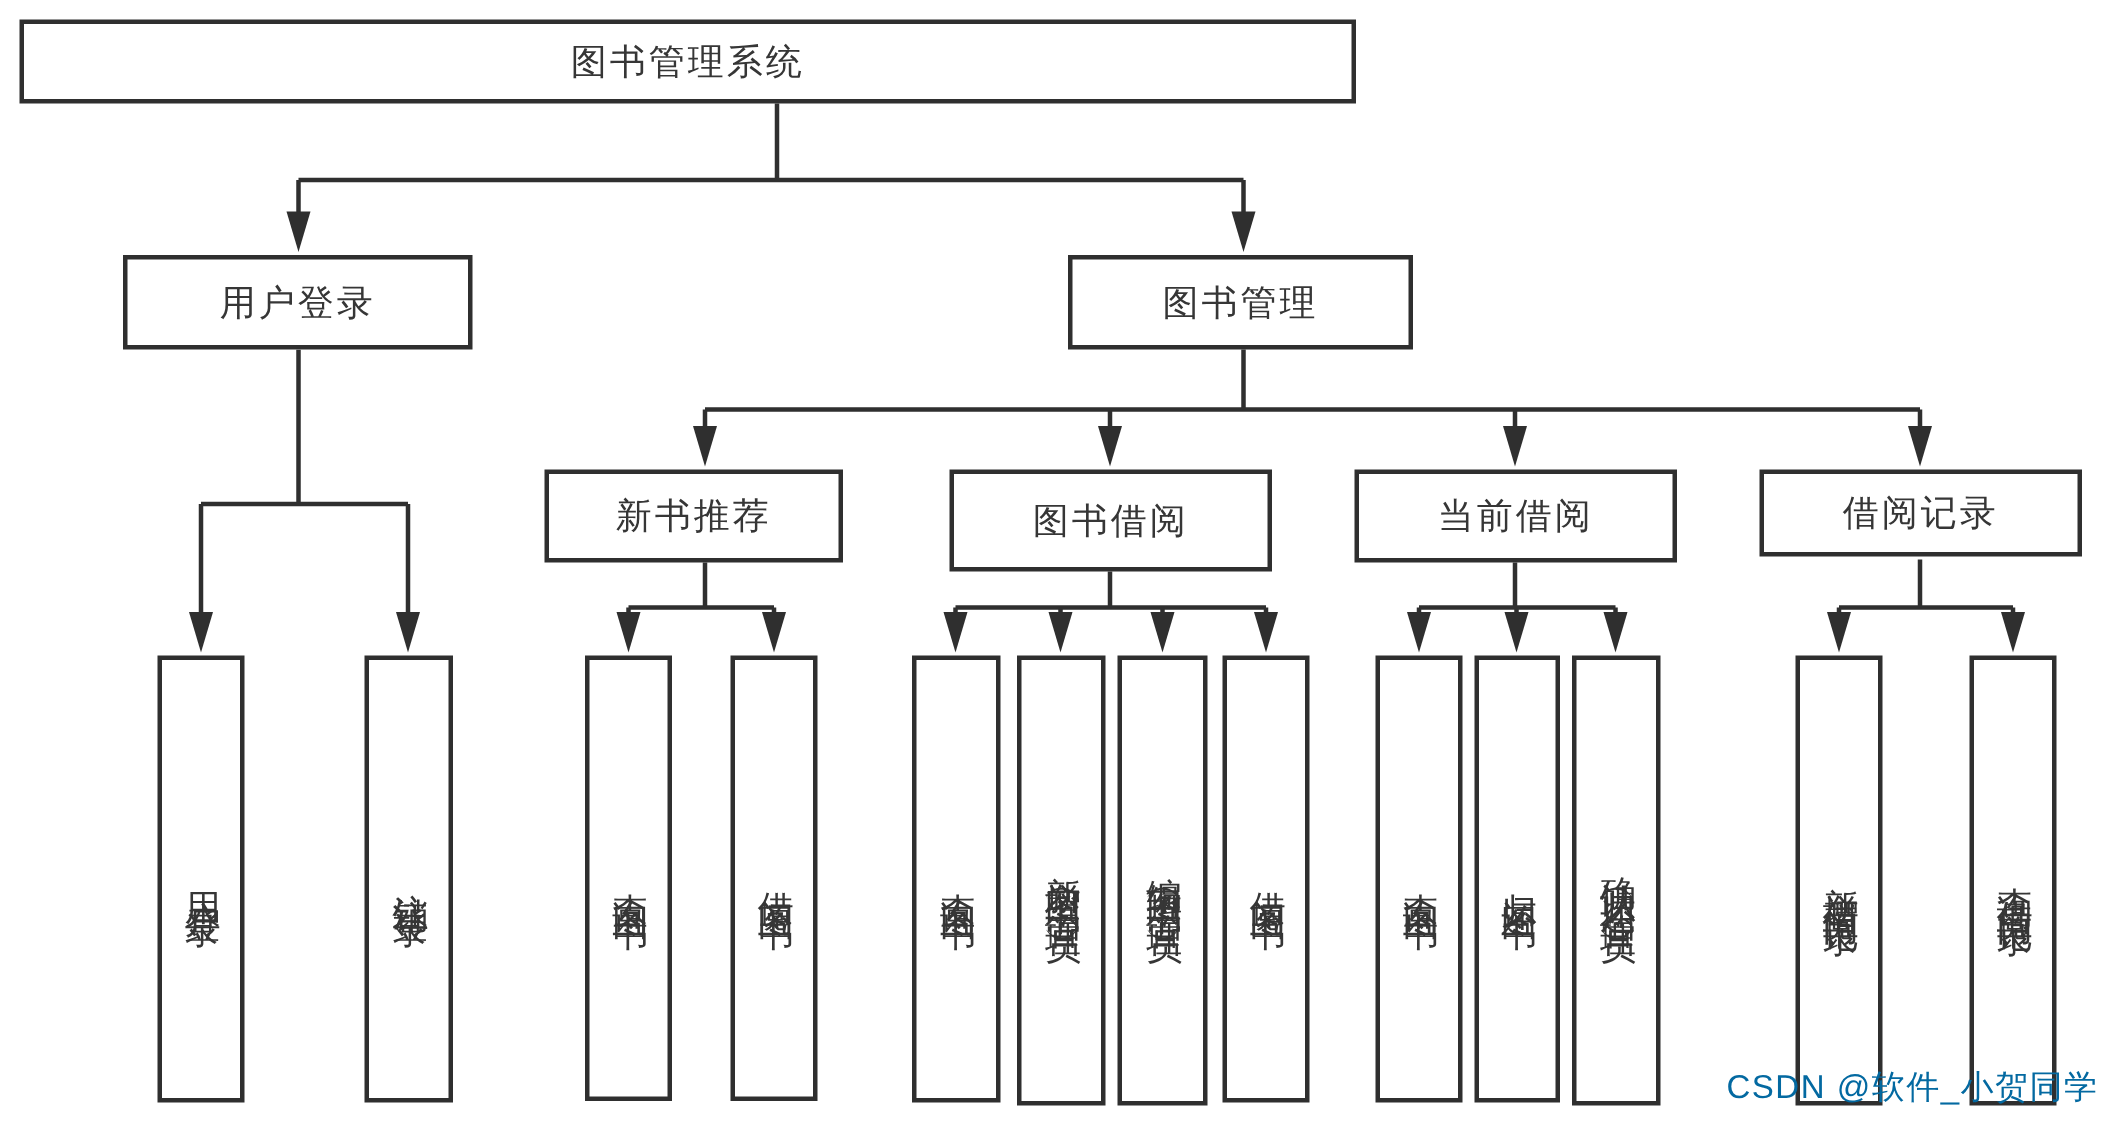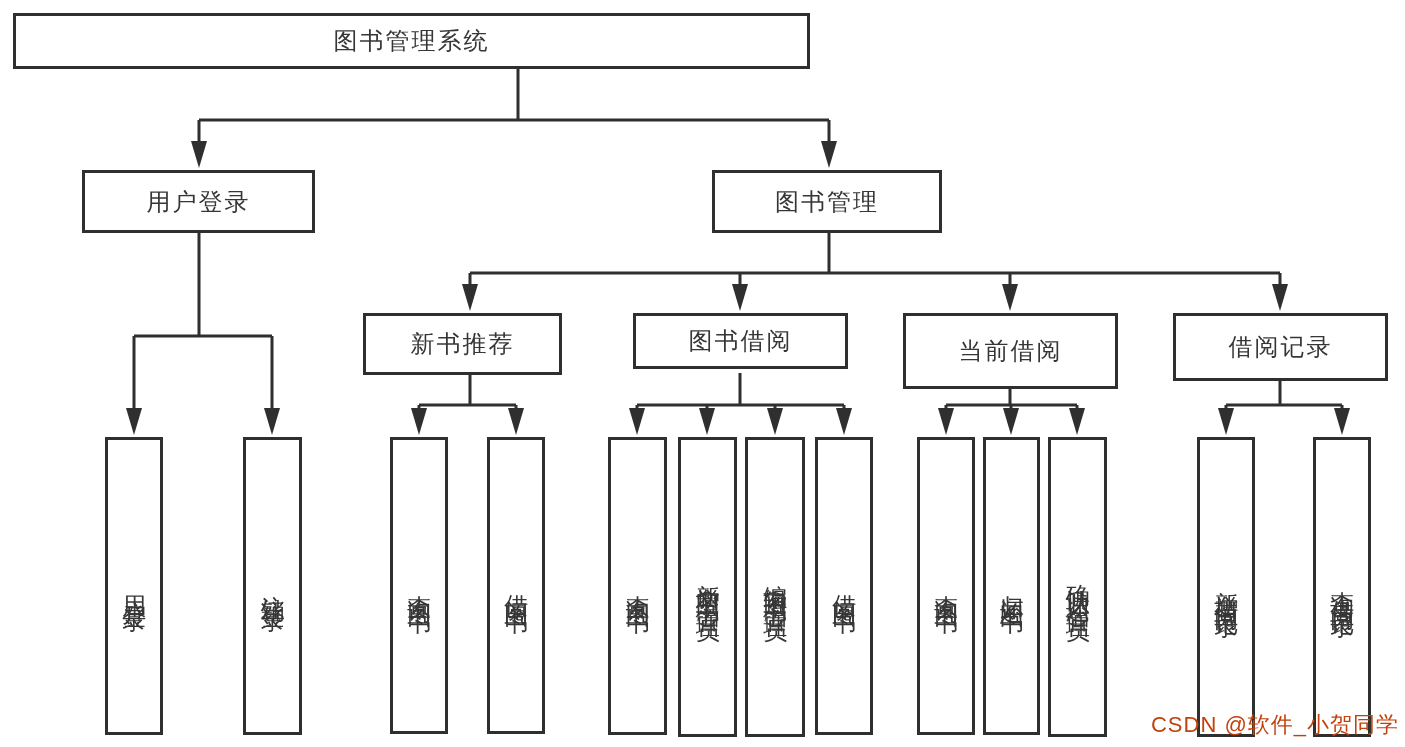--- a/index.html
+++ b/index.html
@@ -31,21 +31,21 @@
   .vbox > span {
     writing-mode:vertical-rl;
     font-size:24px;
     letter-spacing:5px;
     line-height:1.1;
   }
   .watermark {
     position:absolute;
     right:6px; bottom:7px;
     font-size:22px;
-    color:#c2410c;
+    color:#0369a1;
     letter-spacing:1px;
     white-space:nowrap;
   }
 </style>
 </head>
 <body>
 
 <div class="canvas">
 
   <svg class="connectors" viewBox="0 0 1405 747" xmlns="http://www.w3.org/2000/svg">
@@ -64,41 +64,41 @@
       <polygon points="699,408 715,408 707,435" fill="#2f2f2f"></polygon>
       <polygon points="767,408 783,408 775,435" fill="#2f2f2f"></polygon>
       <polygon points="836,408 852,408 844,435" fill="#2f2f2f"></polygon>
       <polygon points="938,408 954,408 946,435" fill="#2f2f2f"></polygon>
       <polygon points="1003,408 1019,408 1011,435" fill="#2f2f2f"></polygon>
       <polygon points="1069,408 1085,408 1077,435" fill="#2f2f2f"></polygon>
       <polygon points="1218,408 1234,408 1226,435" fill="#2f2f2f"></polygon>
       <polygon points="1334,408 1350,408 1342,435" fill="#2f2f2f"></polygon>
     </svg>
 
-  <div class="hbox" style="left:13px; top:13px; width:797px; height:56px;">
+  <div class="hbox" style="left:13px; top:13px; width:891px; height:56px;">
     <span>图书管理系统</span>
   </div>
 
   <div class="hbox" style="left:82px; top:170px; width:233px; height:63px;">
     <span>用户登录</span>
   </div>
   <div class="hbox" style="left:712px; top:170px; width:230px; height:63px;">
     <span>图书管理</span>
   </div>
 
   <div class="hbox" style="left:363px; top:313px; width:199px; height:62px;">
     <span>新书推荐</span>
   </div>
-  <div class="hbox" style="left:633px; top:313px; width:215px; height:56px;">
+  <div class="hbox" style="left:633px; top:313px; width:215px; height:68px;">
     <span>图书借阅</span>
   </div>
-  <div class="hbox" style="left:903px; top:313px; width:215px; height:76px;">
+  <div class="hbox" style="left:903px; top:313px; width:215px; height:62px;">
     <span>当前借阅</span>
   </div>
-  <div class="hbox" style="left:1173px; top:313px; width:215px; height:68px;">
+  <div class="hbox" style="left:1173px; top:313px; width:215px; height:58px;">
     <span>借阅记录</span>
   </div>
 
   <div class="vbox" style="left:105px; top:437px; width:58px; height:298px;">
     <span>用户登录</span>
   </div>
   <div class="vbox" style="left:243px; top:437px; width:59px; height:298px;">
     <span>注销登录</span>
   </div>
 

